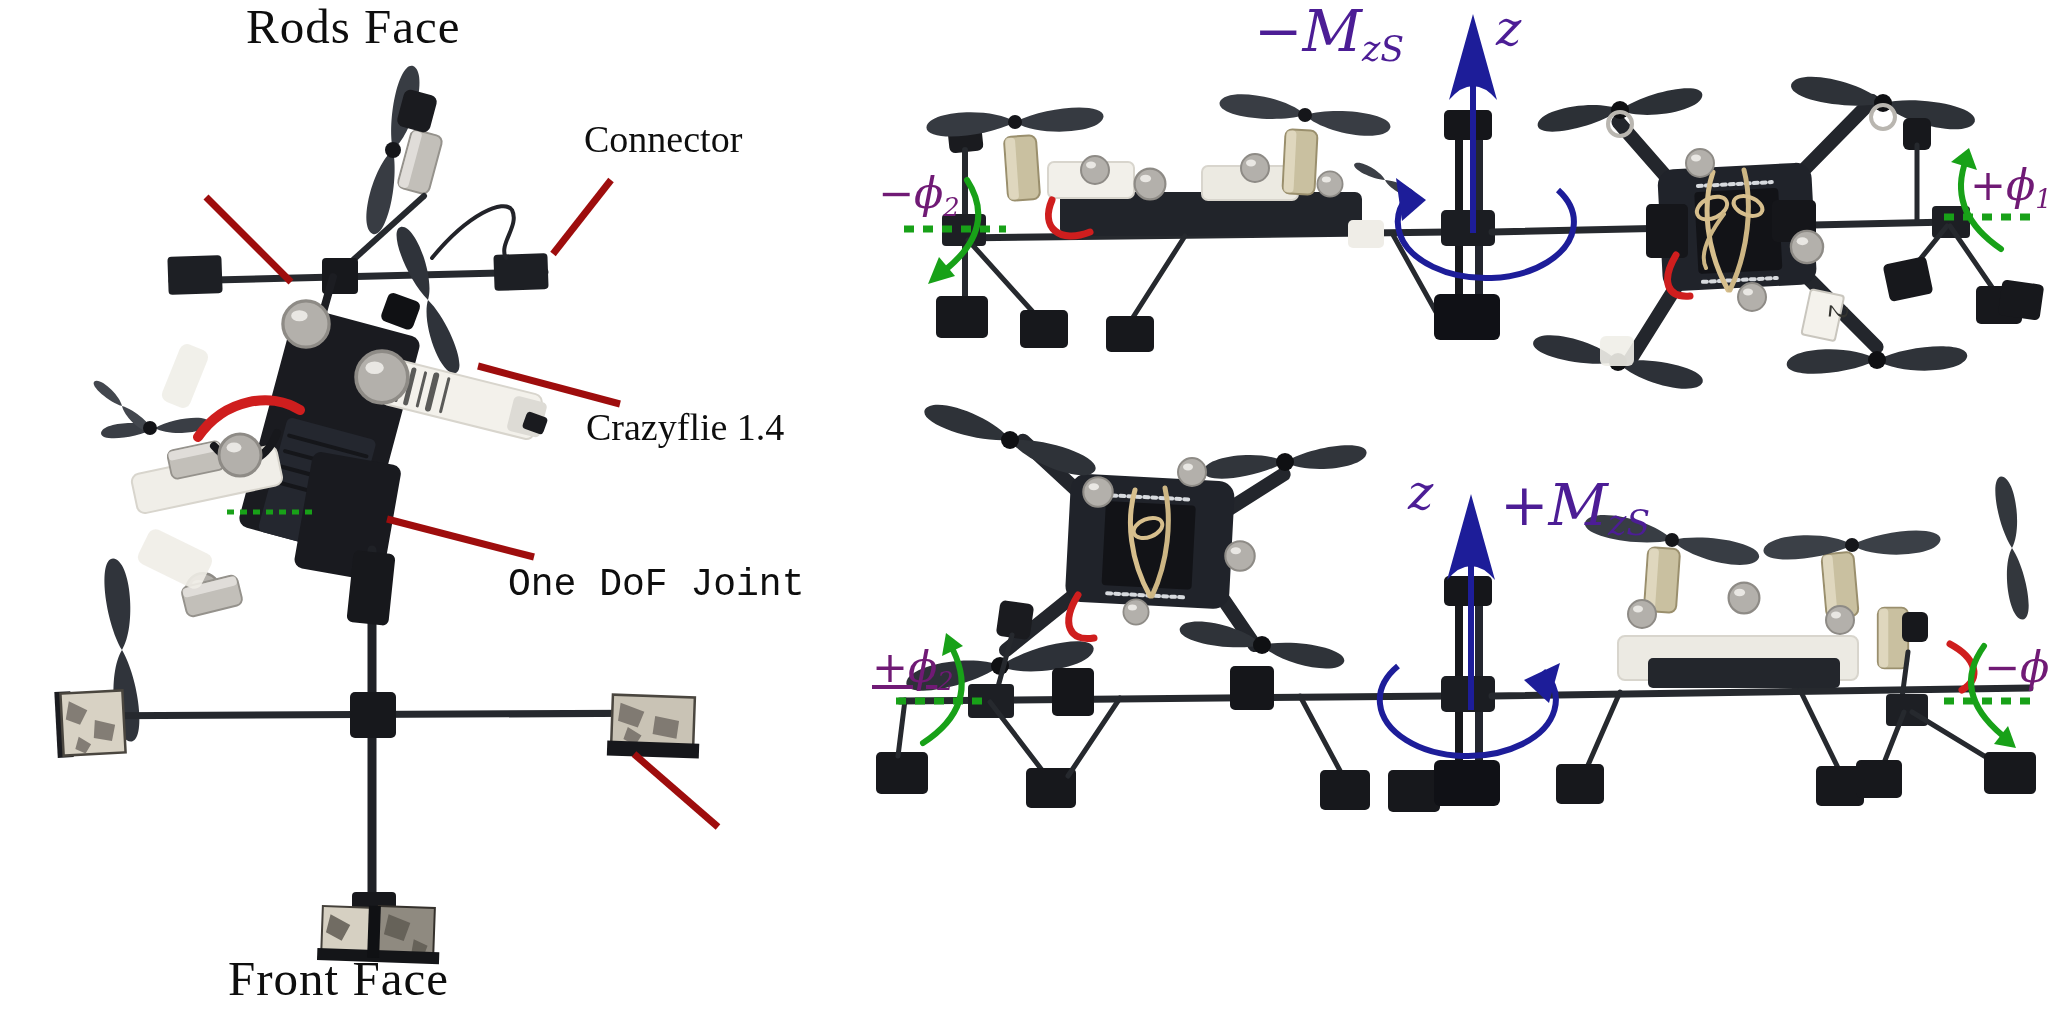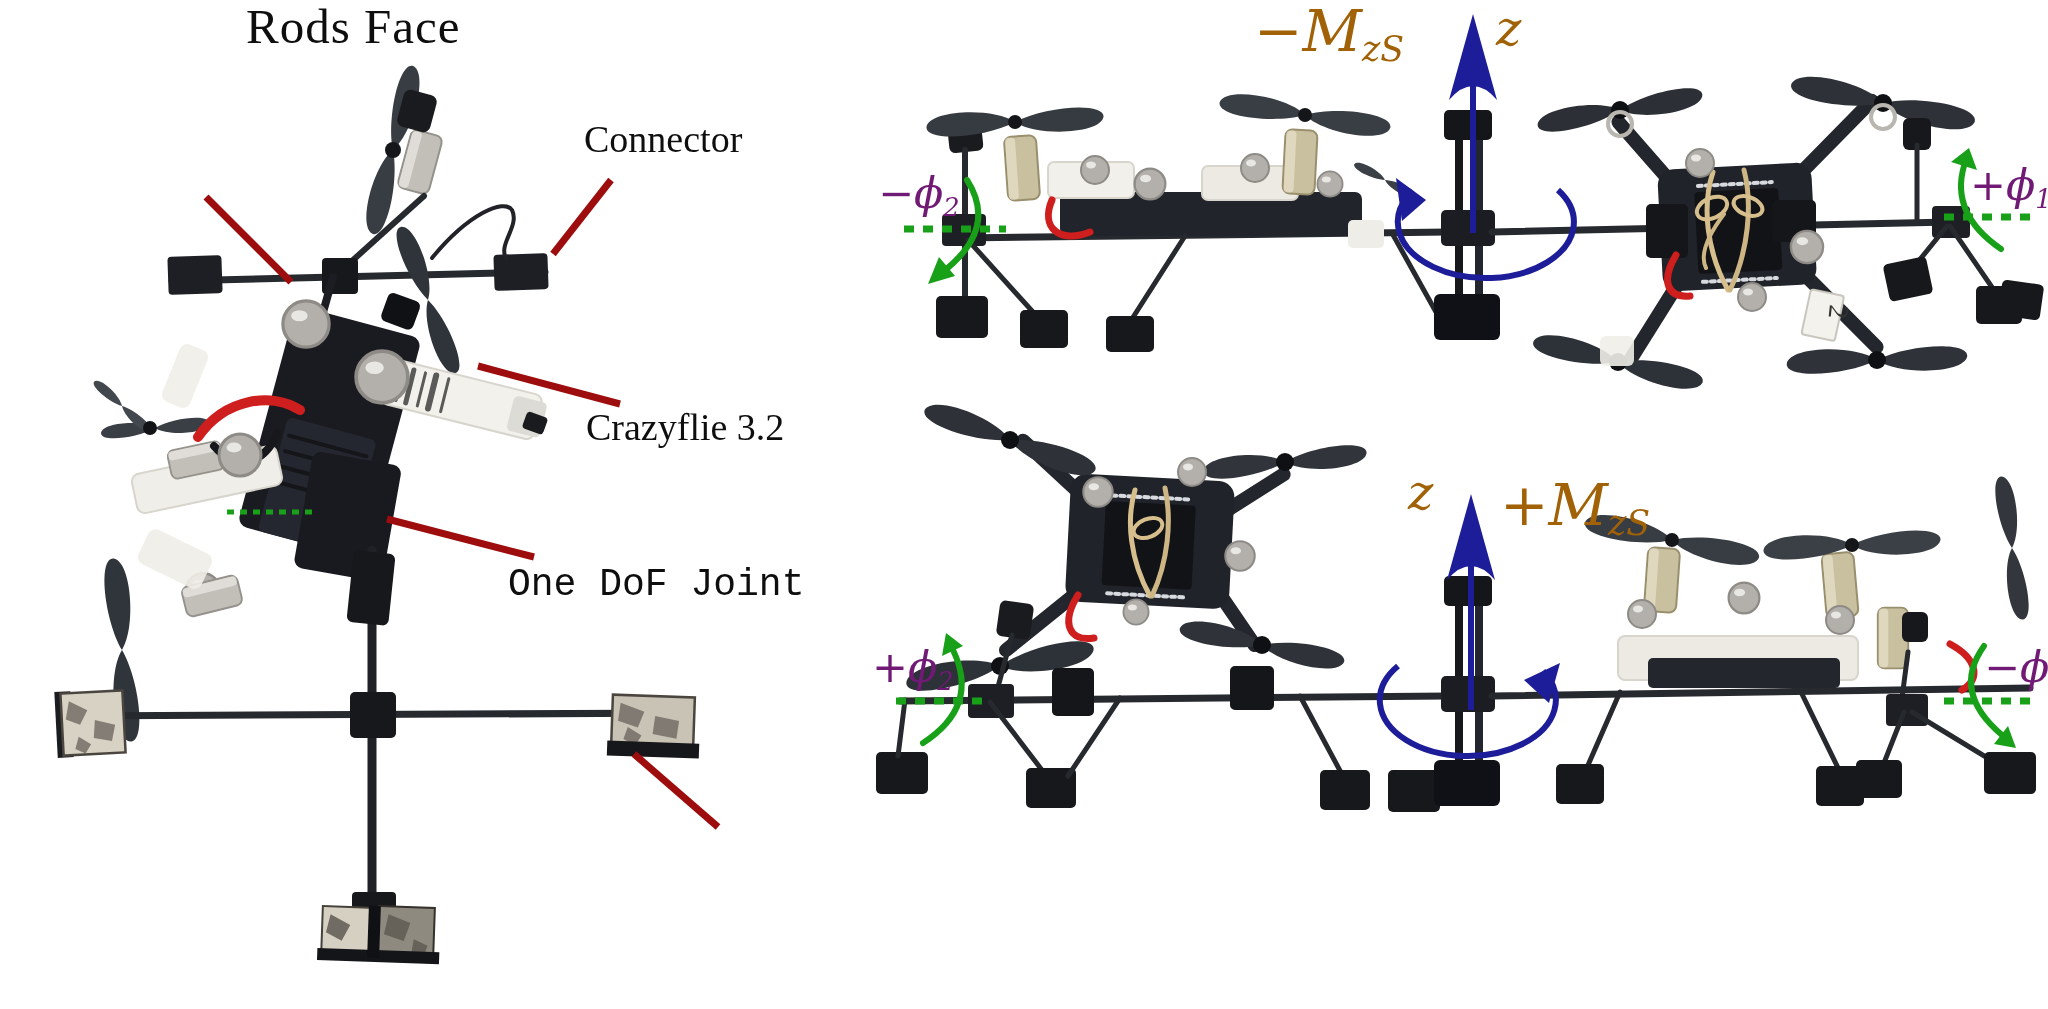--- a/index.html
+++ b/index.html
@@ -3,21 +3,21 @@
 <meta charset="utf-8">
 <style>
   html,body{margin:0;padding:0;background:#ffffff;}
   #stage{position:relative;width:2048px;height:1009px;background:#ffffff;overflow:hidden;
          font-family:"Liberation Serif","DejaVu Serif",serif;}
   svg{position:absolute;left:0;top:0;}
   .lbl{position:absolute;line-height:1;white-space:nowrap;color:#0e0e0e;}
   .title{font-size:49px;letter-spacing:1px;}
   .callout{font-size:38px;}
   .math{font-style:italic;font-family:"DejaVu Serif","Liberation Serif",serif;}
-  .blue{color:#a16207;}
+  .blue{color:#4c1d95;}
   .green{color:#701a75;}
   .big{font-size:58px;}
   .axis{font-size:48px;}
   .angle{font-size:43px;}
   .sub{font-size:0.60em;font-style:italic;vertical-align:-0.30em;letter-spacing:0;}
 </style>
 </head>
 <body>
 
 <div id="stage">
@@ -406,29 +406,30 @@
 
     <path d="M 1398 666 A 88 56 0 1 0 1543 671" fill="none" stroke="#1d1d99" stroke-width="6"></path>
     <polygon points="1560,663 1524,680 1549,703" fill="#1d1d99"></polygon>
 
     <line x1="1471" y1="560" x2="1471" y2="710" stroke="#1d1d99" stroke-width="6"></line>
     <use href="#stealth-up" transform="translate(1471,494)" fill="#1d1d99"></use>
   </g>
 </svg>
 
 <div class="lbl title" style="left:246px;top:2px;">Rods Face</div>
+<div class="lbl title" style="left:228px;top:954px;">Front Face</div>
 
 <div class="lbl callout" style="left:584px;top:120px;">Connector</div>
-<div class="lbl callout" style="left:586px;top:408px;">Crazyflie 3.2</div>
+<div class="lbl callout" style="left:586px;top:408px;">Crazyflie 1.4</div>
 <div class="lbl callout" style="left:508px;top:566px;font-family:Liberation Mono, monospace;">One DoF Joint</div>
 
 <div class="lbl math blue big" style="left:1254px;top:2px;"><span>−M</span><span class="sub">zS</span></div>
 <div class="lbl math blue axis" style="left:1496px;top:4px;">z</div>
 
 <div class="lbl math blue axis" style="left:1408px;top:468px;">z</div>
 <div class="lbl math blue big" style="left:1500px;top:476px;"><span>+M</span><span class="sub">zS</span></div>
 
 <div class="lbl math green angle" style="left:878px;top:172px;"><span>−ϕ</span><span class="sub">2</span></div>
 <div class="lbl math green angle" style="left:1970px;top:164px;"><span>+ϕ</span><span class="sub">1</span></div>
-<div class="lbl math green angle" style="left:872px;top:646px;"><span>+ϕ</span><span class="sub">2</span></div>
+<div class="lbl math green angle" style="left:872px;top:646px;text-decoration:underline;"><span>+ϕ</span><span class="sub">2</span></div>
 <div class="lbl math green angle" style="left:1984px;top:646px;"><span>−ϕ</span></div>
 
 </div>
 
 </body></html>

